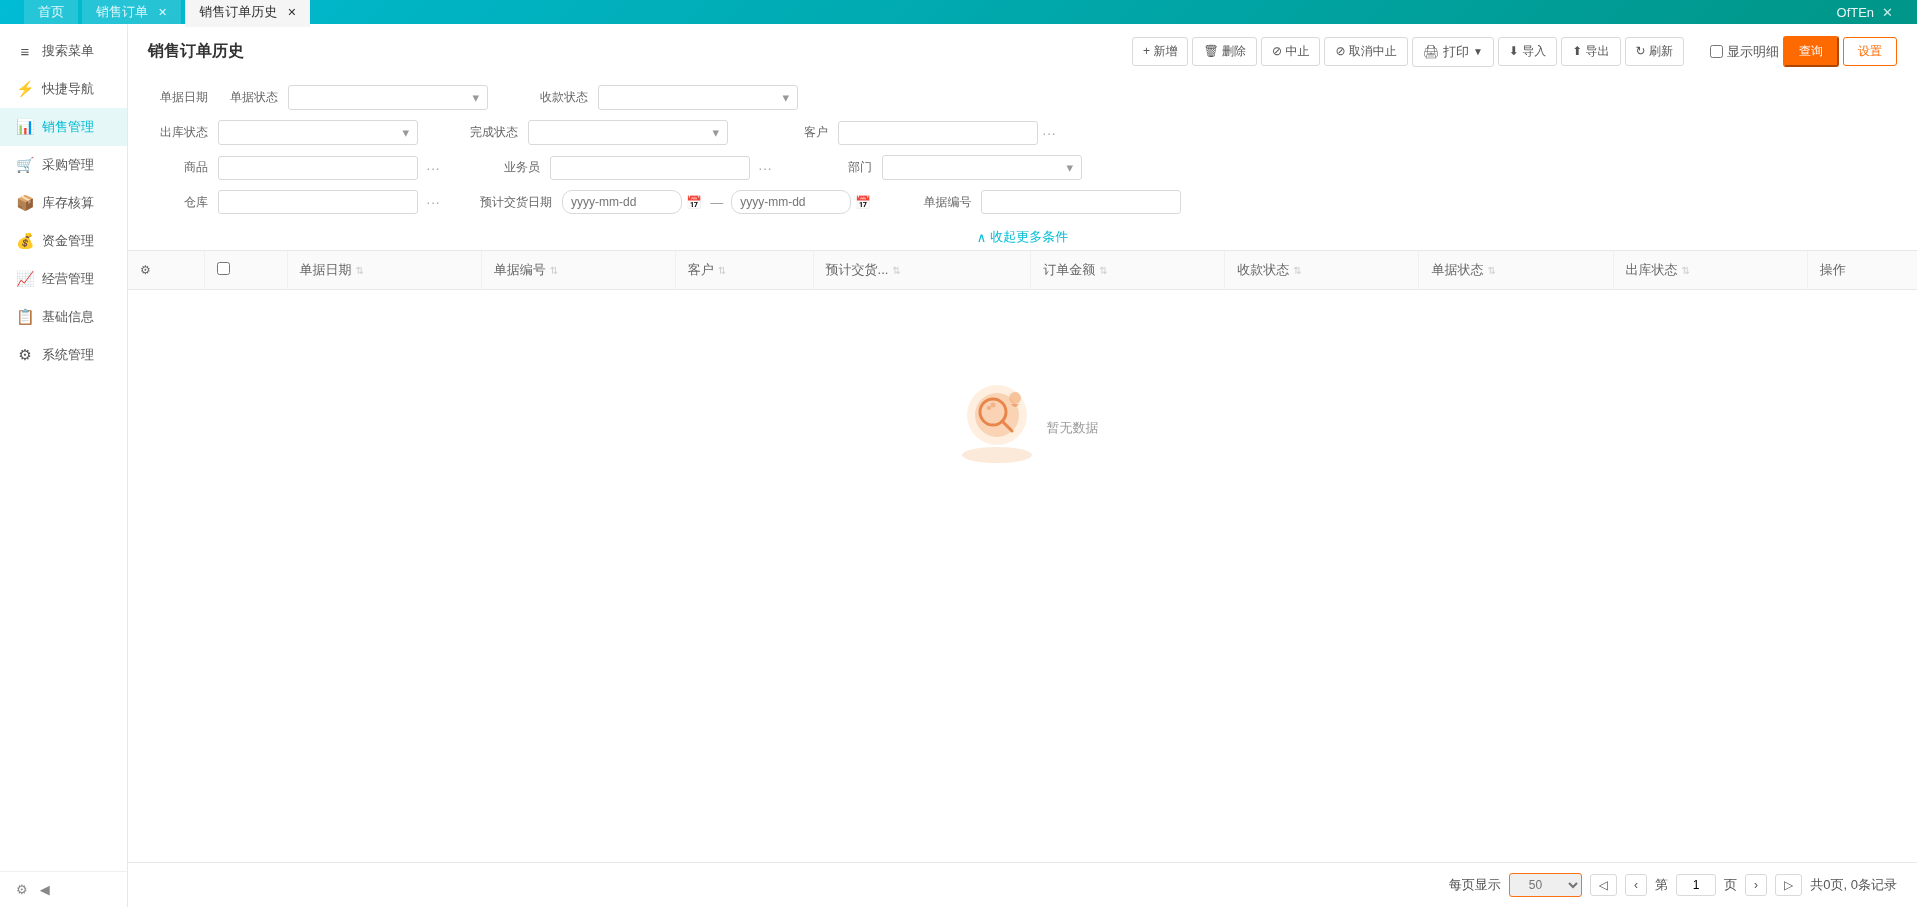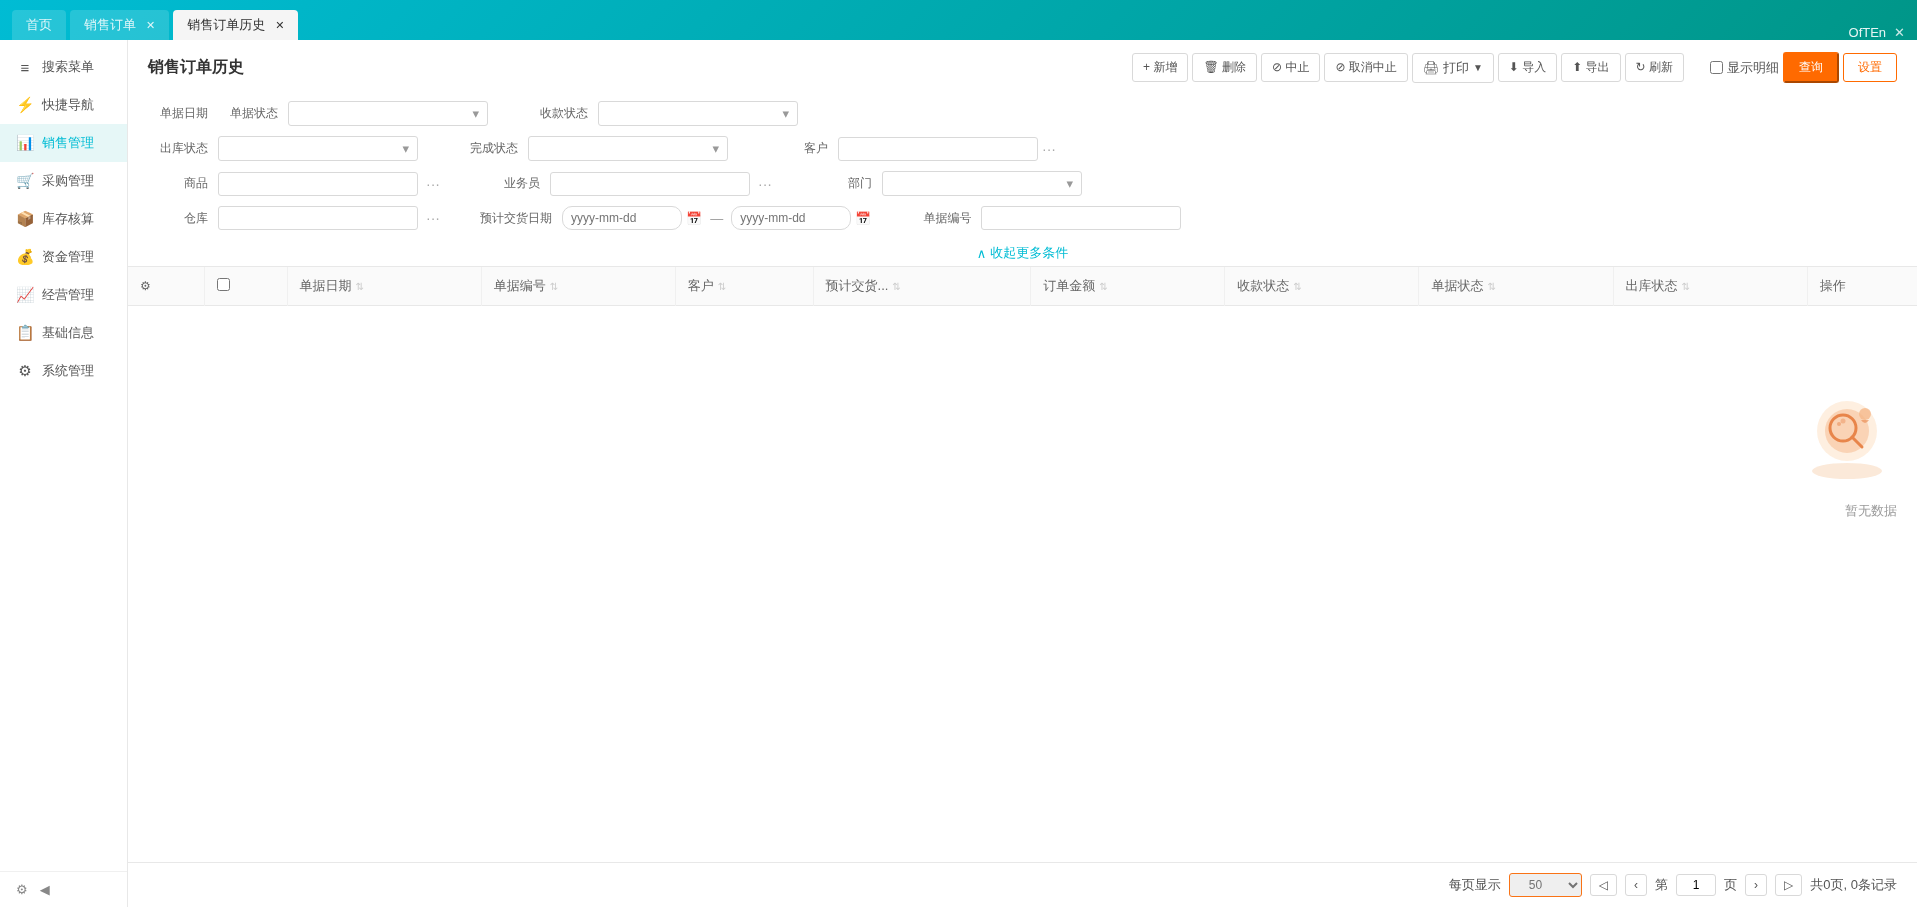--- a/index.html
+++ b/index.html
@@ -1,24 +1,24 @@
 <!DOCTYPE html>
 <html><head>
   <meta charset="utf-8">
   <style>
     * { box-sizing: border-box; margin: 0; padding: 0; font-family: "Microsoft YaHei", "PingFang SC", sans-serif; font-size: 13px; }
     body { background: #f5f5f5; display: flex; flex-direction: column; height: 907px; overflow: hidden; }
 
     
     .top-bar {
-      height: 40px;
+      height: 24px;
       background: linear-gradient(135deg, #00bcd4, #009688);
       display: flex;
-      align-items: flex-end;
-      padding: 0 12px;
+      align-items: center;
+      padding: 0 24px;
       gap: 4px;
       position: relative;
     }
     .tab-item {
       height: 30px;
       padding: 0 14px;
       border-radius: 4px 4px 0 0;
       display: flex;
       align-items: center;
       gap: 6px;
@@ -288,22 +288,22 @@
     .data-table th:last-child { border-right: none; }
     .th-with-sort {
       display: flex;
       align-items: center;
       gap: 4px;
       cursor: pointer;
     }
     .sort-icon { color: #ccc; font-size: 10px; }
     .empty-state {
       display: flex;
-      flex-direction: column;
-      align-items: flex-end;
+      flex-direction: row;
+      align-items: center;
       justify-content: center;
       padding: 80px 20px;
       color: #bbb;
     }
     .empty-illustration {
       width: 100px;
       height: 100px;
       margin-bottom: 16px;
     }
     .empty-text { font-size: 13px; color: #999; }

